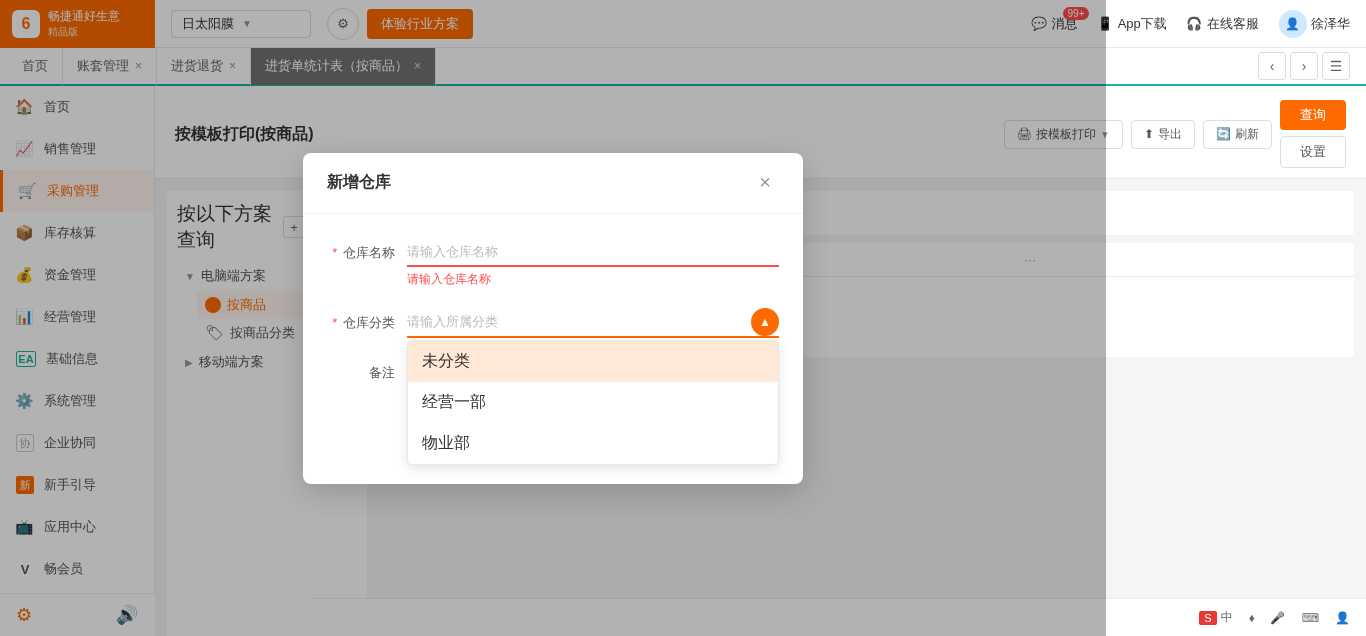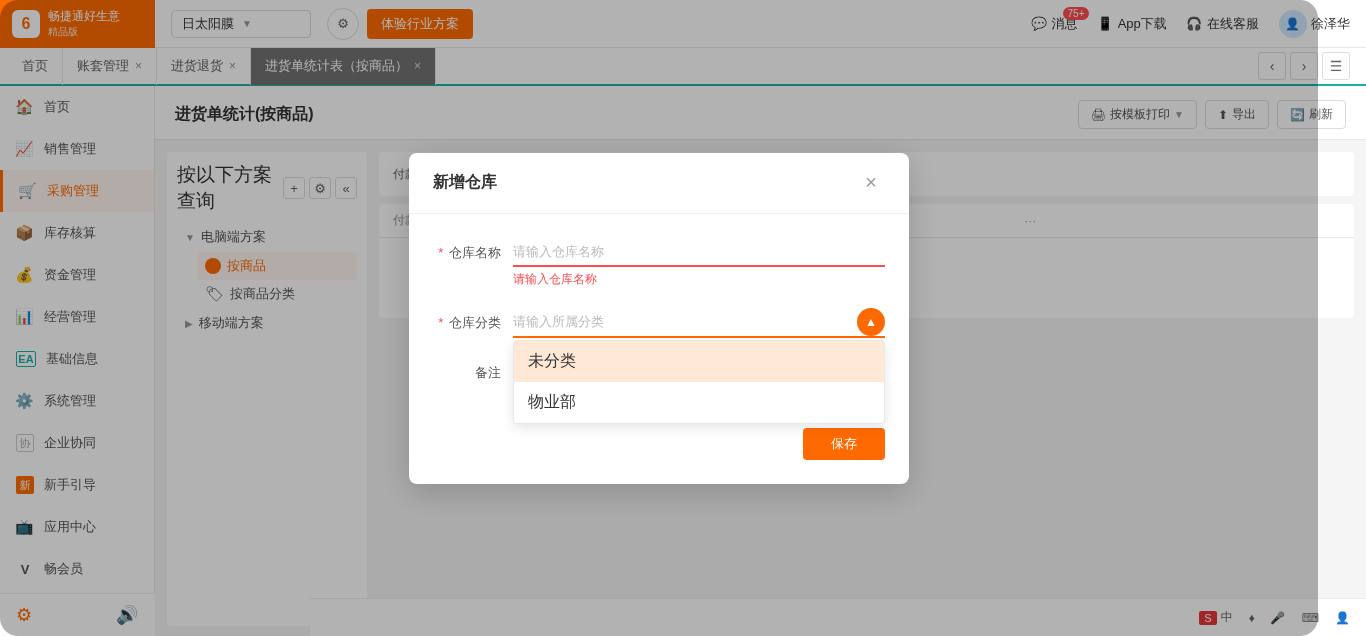--- a/index.html
+++ b/index.html
@@ -98,21 +98,21 @@
 
     .table-area { background: #fff; border-radius: 4px; }
     .table-header { display: grid; grid-template-columns: 1fr 1fr 1fr; border-bottom: 1px solid #e8e8e8; padding: 8px 14px; font-size: 12px; color: #999; }
     .col-header { display: flex; align-items: center; gap: 4px; }
 
     
     .empty-state { padding: 40px; text-align: center; color: #bbb; }
 
     
     .overlay {
-      position: fixed; top: 0; left: 0; width: 1318px; height: 636px; background: rgba(0,0,0,0.3); z-index: 100; display: flex; align-items: center; justify-content: center; border-radius: 18px;
+      position: fixed; top: 0; left: 0; width: 1106px; height: 636px; background: rgba(0,0,0,0.3); z-index: 100; display: flex; align-items: center; justify-content: center;
     }
 
     
     .modal {
       background: #fff; border-radius: 8px; width: 500px; box-shadow: 0 8px 32px rgba(0,0,0,0.18); overflow: visible; position: relative;
     }
     .modal-header {
       display: flex; align-items: center; justify-content: space-between; padding: 16px 24px; border-bottom: 1px solid #f0f0f0;
     }
     .modal-title { font-size: 16px; font-weight: 600; color: #333; }
@@ -180,21 +180,21 @@
 
   <div class="header-actions">
     <div class="gear-btn">⚙</div>
     <button class="experience-btn">体验行业方案</button>
   </div>
 
   <div class="header-right">
     <div class="header-right-item">
       <span>💬</span>
       <span>消息</span>
-      <span class="badge">75+</span>
+      <span class="badge">99+</span>
     </div>
     <div class="header-right-item">
       <span>📱</span>
       <span>App下载</span>
     </div>
     <div class="header-right-item">
       <span>🎧</span>
       <span>在线客服</span>
     </div>
     <div class="header-right-item">
@@ -284,34 +284,38 @@
 
     <div class="sidebar-bottom-absolute">
       <span style="font-size:18px;color:#ff6a00;cursor:pointer;">⚙</span>
       <span style="font-size:18px;color:#999;cursor:pointer;">🔊</span>
     </div>
   </div>
 
   <div class="content-area">
 
     <div class="page-header">
-      <div class="page-title">进货单统计(按商品)</div>
+      <div class="page-title">按模板打印(按商品)</div>
       <div class="page-actions">
         <div class="action-btn">
           <span>🖨</span>
           <span>按模板打印</span>
           <span class="arr">▼</span>
         </div>
         <div class="action-btn">
           <span>⬆</span>
           <span>导出</span>
         </div>
         <div class="action-btn">
           <span>🔄</span>
           <span>刷新</span>
+        </div>
+        <div style="display:flex;flex-direction:column;gap:6px;">
+          <button class="query-btn">查询</button>
+          <button class="set-btn">设置</button>
         </div>
       </div>
     </div>
 
     <div class="content-body">
 
       <div class="left-panel">
         <div class="panel-header">
           <span class="panel-title">按以下方案查询</span>
           <div class="panel-controls">
@@ -424,20 +428,21 @@
         </div>
         <div class="form-control dropdown-wrapper">
           <div class="dropdown-input-row">
             <input class="dropdown-input" placeholder="请输入所属分类" style="">
             <div class="dropdown-arrow-btn">
               <span>▲</span>
             </div>
           </div>
           <div class="dropdown-list">
             <div class="dropdown-option highlighted">未分类</div>
+            <div class="dropdown-option">经营一部</div>
             <div class="dropdown-option">物业部</div>
           </div>
         </div>
       </div>
 
       <div class="form-row remarks">
         <div class="form-label">
           <span>备注</span>
         </div>
         <div class="form-control">

